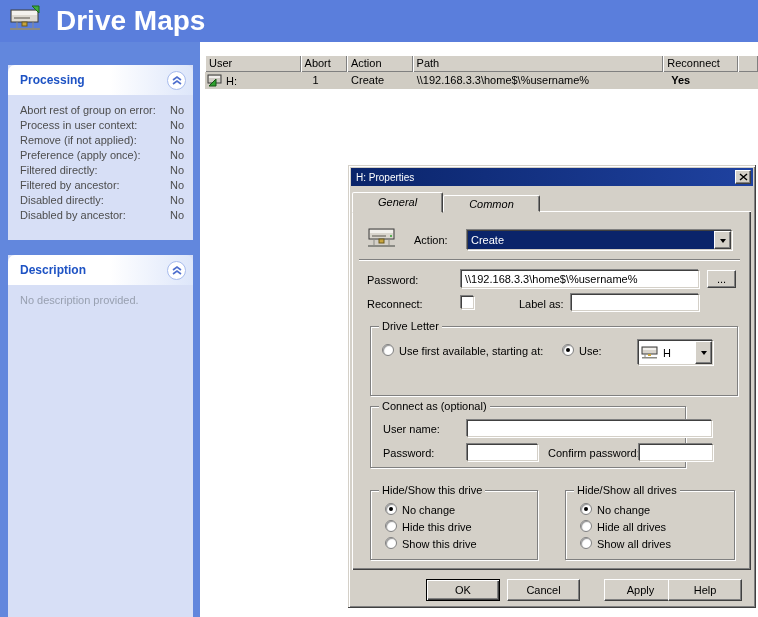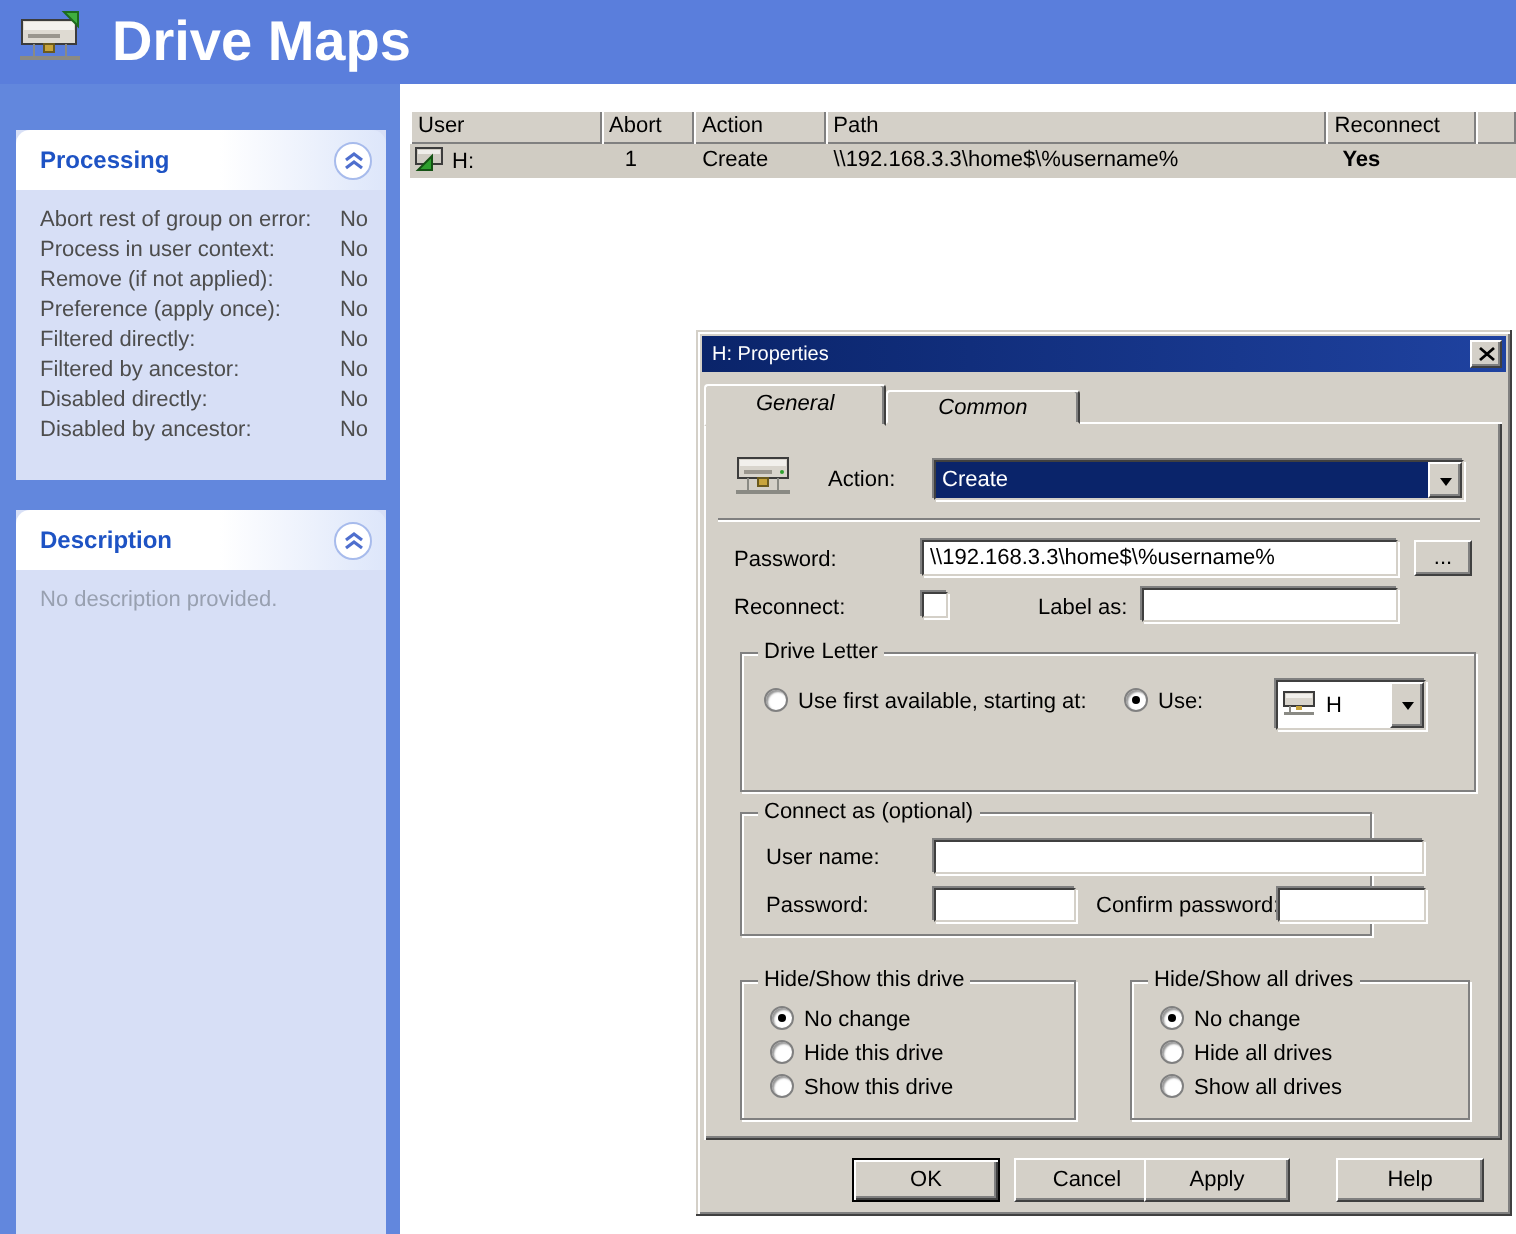--- a/index.html
+++ b/index.html
@@ -317,17 +317,17 @@
         <span class="lbl" style="left:31px;top:13px;">No change</span>
         <span class="radio" style="left:14px;top:29px;"></span>
         <span class="lbl" style="left:31px;top:30px;">Hide all drives</span>
         <span class="radio" style="left:14px;top:46px;"></span>
         <span class="lbl" style="left:31px;top:47px;">Show all drives</span>
       </div>
     </div>
 
     <button class="btn3d btn-default dlg-btn" style="left:78px;width:74px;">OK</button>
     <button class="btn3d dlg-btn" style="left:159px;width:73px;">Cancel</button>
-    <button class="btn3d dlg-btn" style="left:224px;width:73px;">Apply</button>
+    <button class="btn3d dlg-btn" style="left:256px;width:73px;">Apply</button>
     <button class="btn3d dlg-btn" style="left:320px;width:74px;">Help</button>
   </div>
 
 </div>
 
 </body></html>

